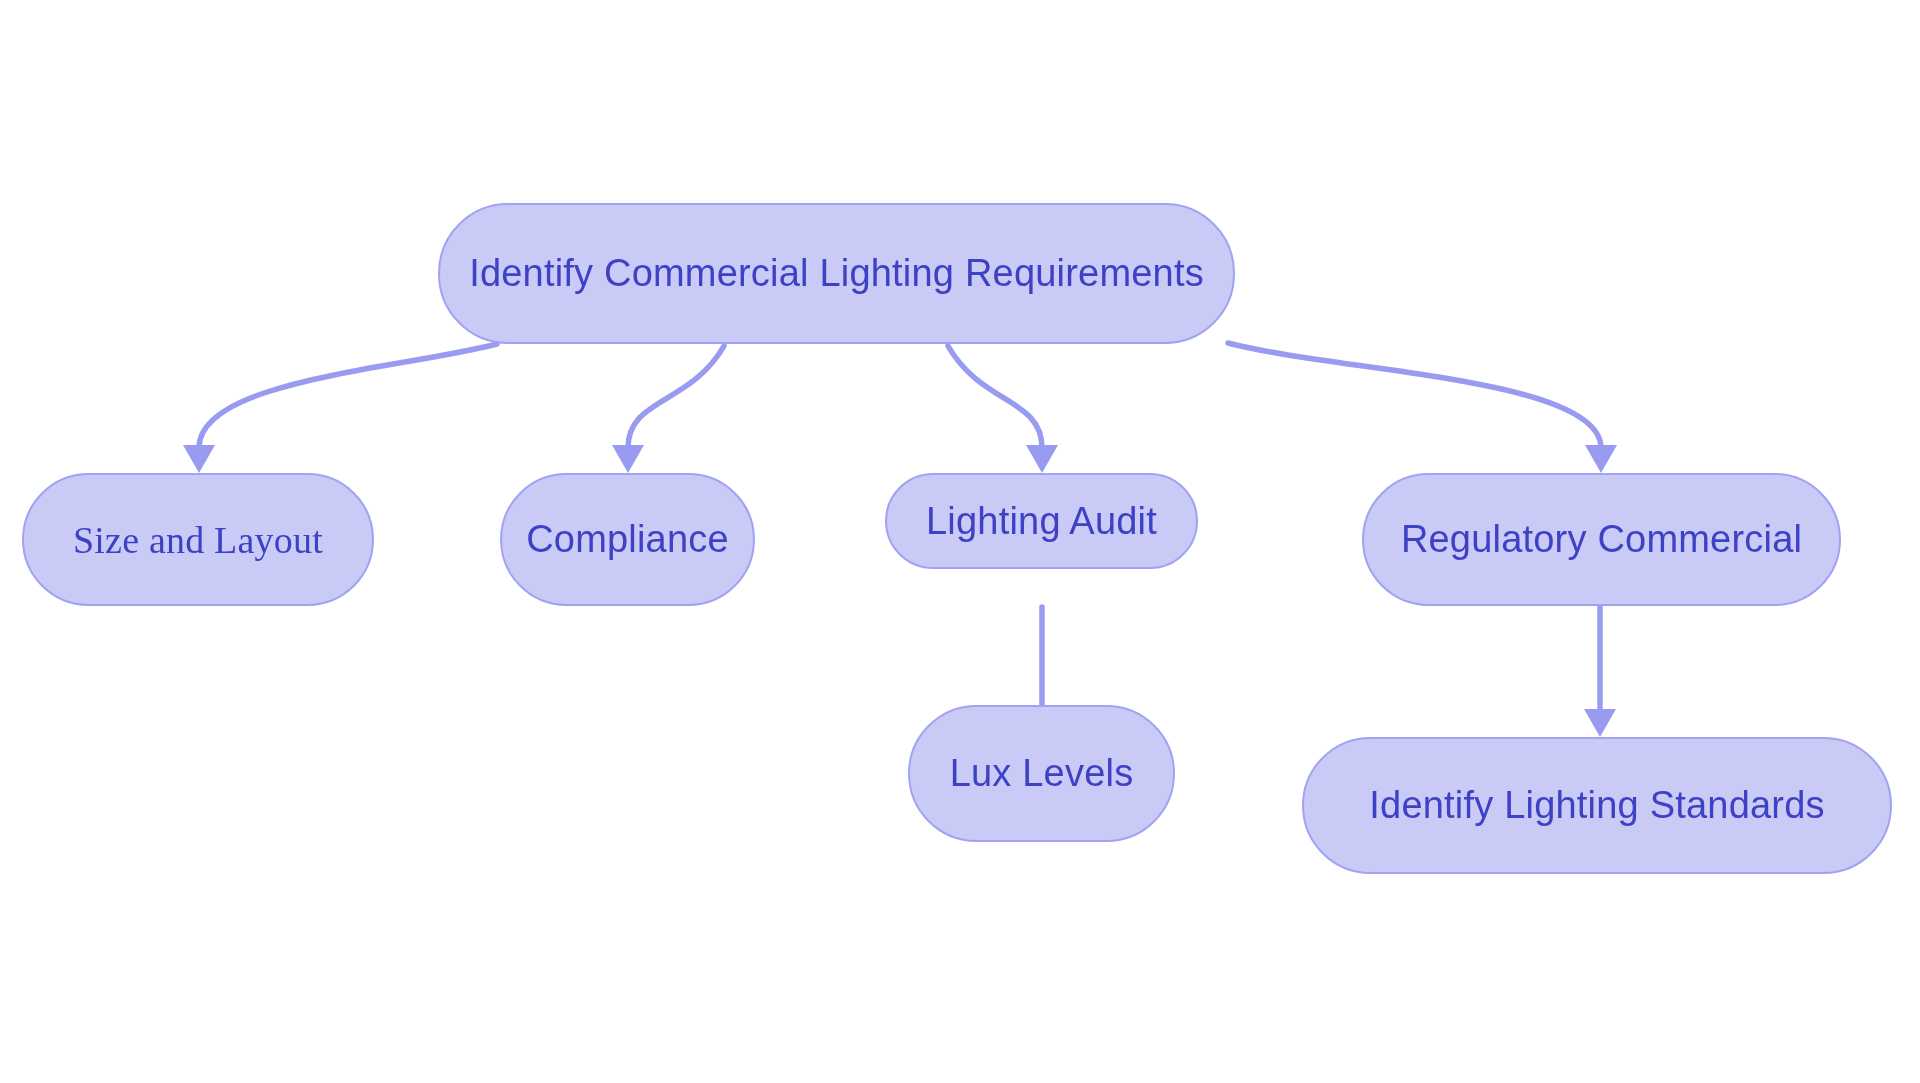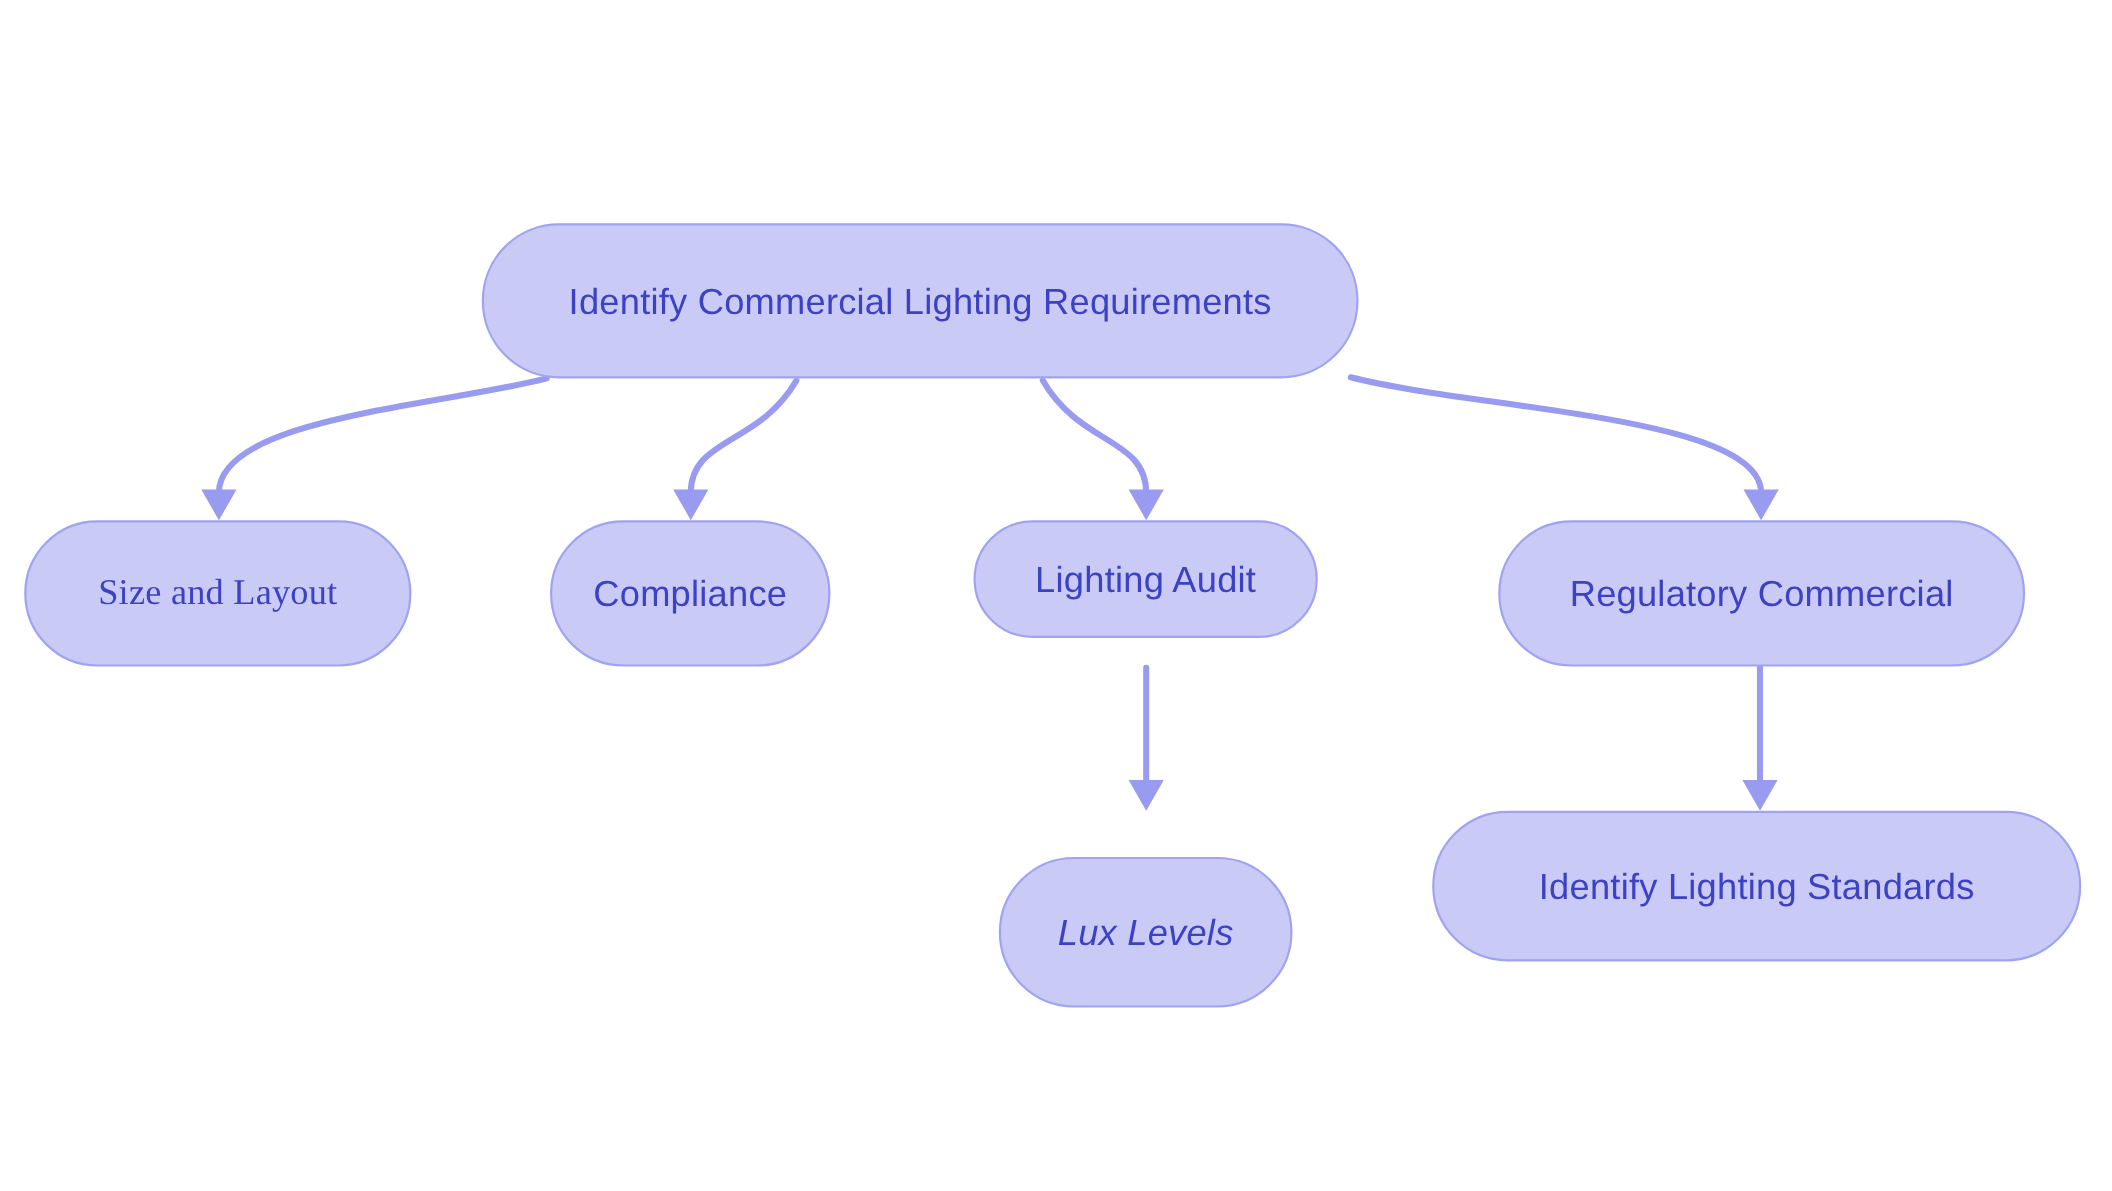--- a/index.html
+++ b/index.html
@@ -39,32 +39,32 @@
   }
   .node {
     position: absolute;
     display: flex;
     align-items: center;
     justify-content: center;
     background: var(--node-fill);
     border: 2px solid var(--node-border);
     border-radius: 70px;
     color: var(--node-text);
-    font-size: 33px;
+    font-size: 38px;
     letter-spacing: 0.2px;
     white-space: nowrap;
     text-align: left;
   }
   
   .node-identify   { left: 438px;  top: 203px; width: 797px; height: 141px; }
   .node-size       { left: 22px;   top: 473px; width: 352px; height: 133px; font-family: Liberation Serif, serif; }
   .node-activities { left: 500px;  top: 473px; width: 255px; height: 133px; }
-  .node-audit      { left: 885px;  top: 473px; width: 313px; height: 107px; }
+  .node-audit      { left: 885px;  top: 473px; width: 313px; height: 96px; }
   .node-regulatory { left: 1362px; top: 473px; width: 479px; height: 133px; }
-  .node-lux        { left: 908px;  top: 779px; width: 267px; height: 137px; font-style: italic; }
+  .node-lux        { left: 908px;  top: 705px; width: 267px; height: 137px; }
   .node-emergency  { left: 1302px; top: 737px; width: 590px; height: 137px; }
 </style>
 </head>
 <body>
 
 <div class="canvas">
 
   <svg class="edges-layer" viewBox="0 0 1920 1083" xmlns="http://www.w3.org/2000/svg" aria-hidden="true">
 
     <g>

